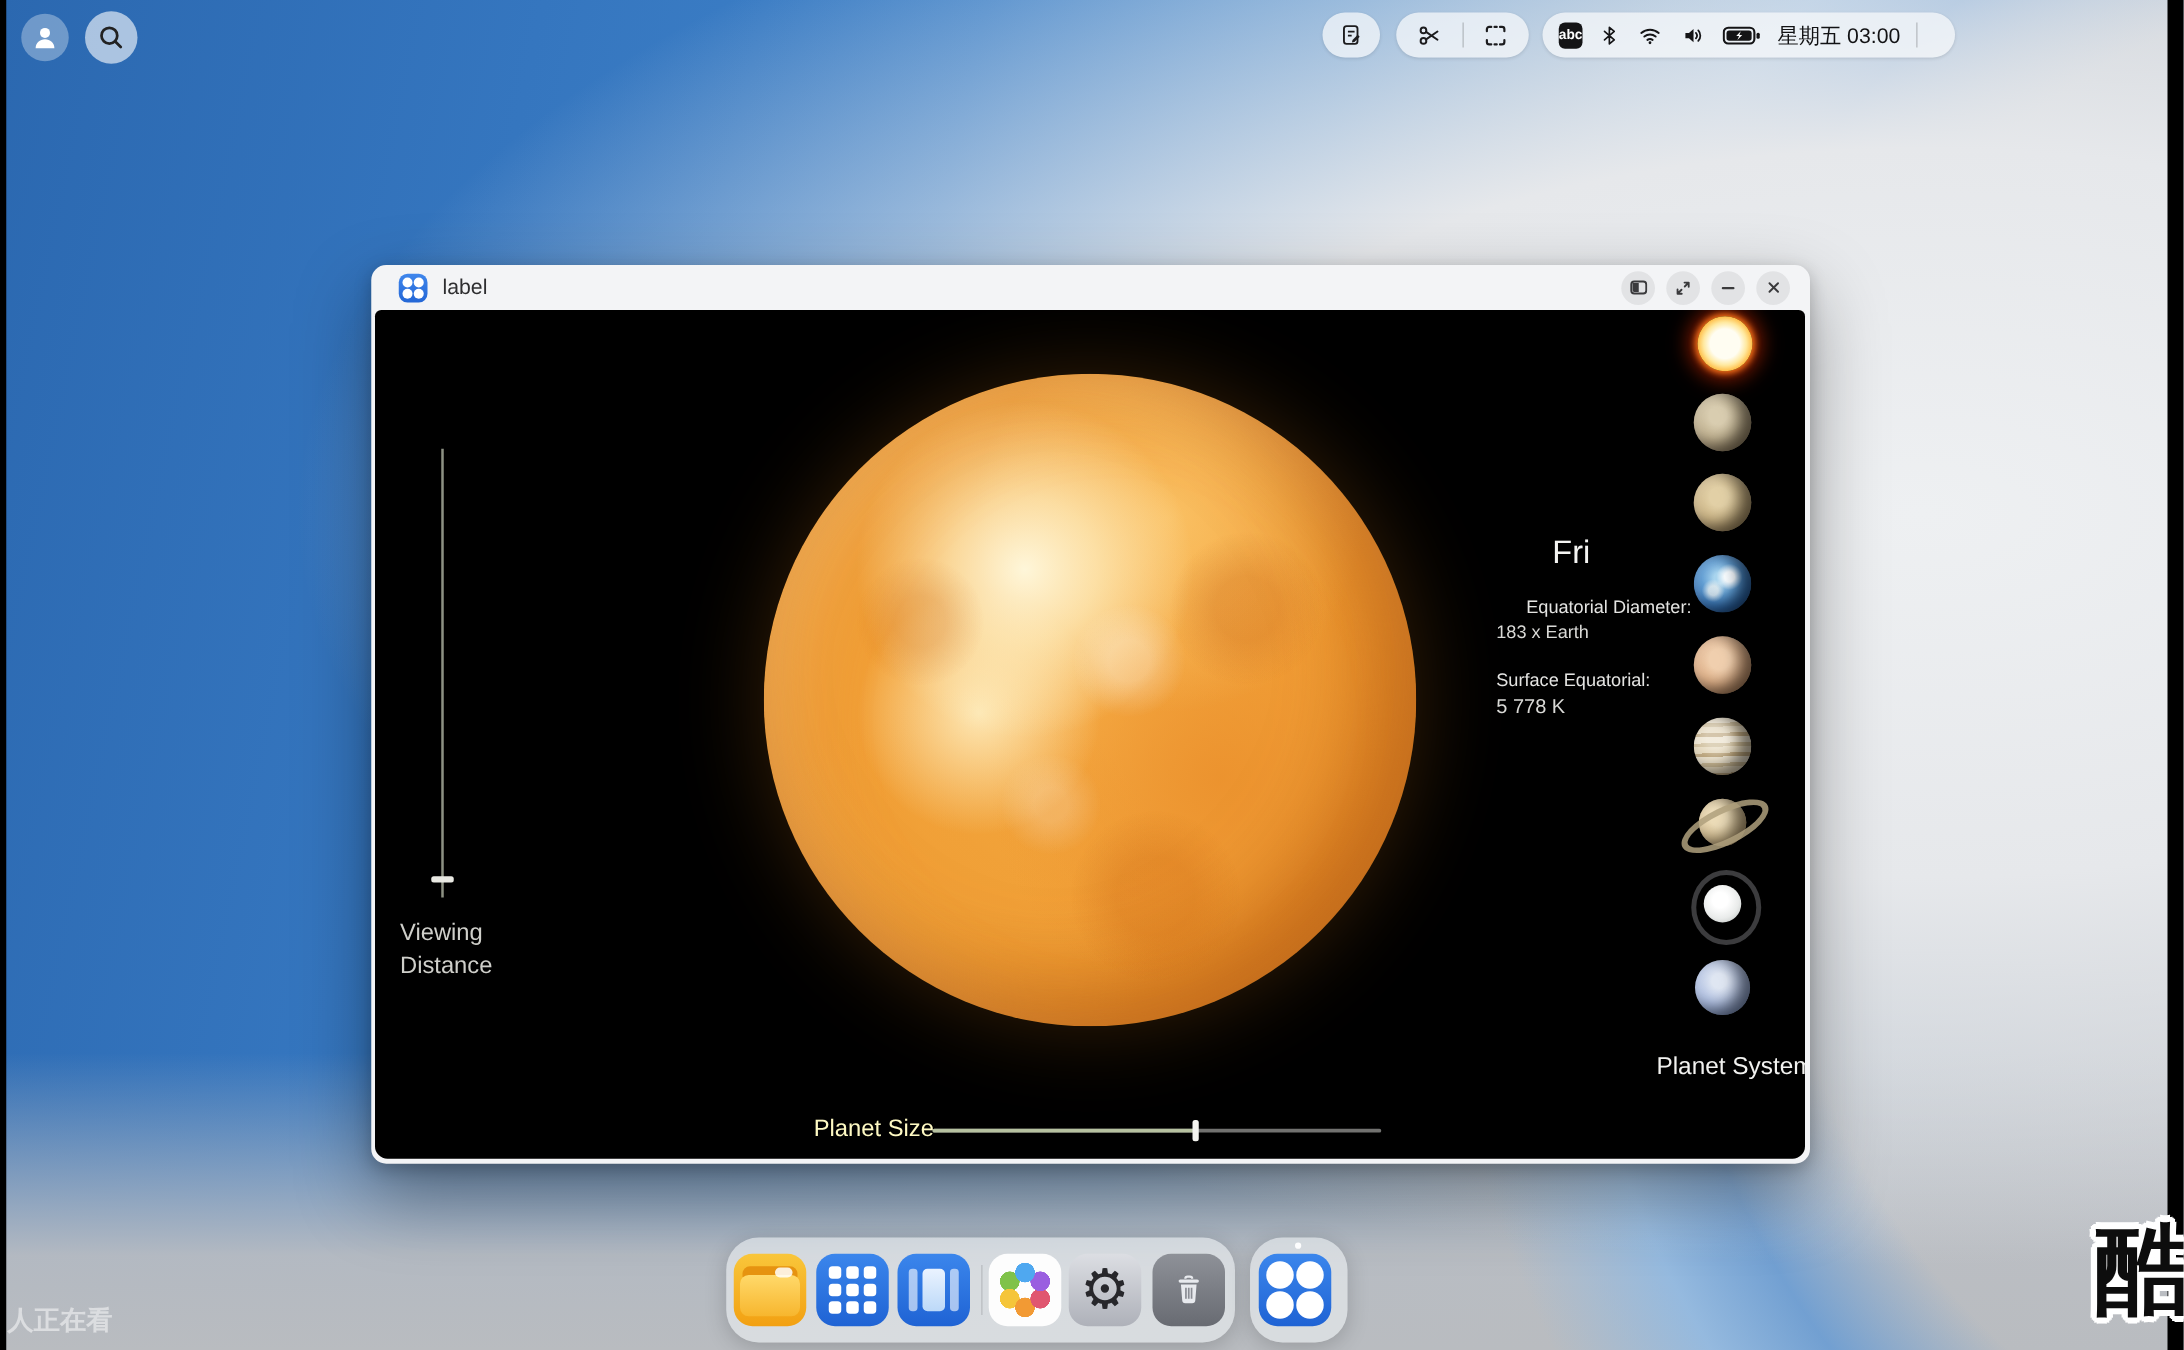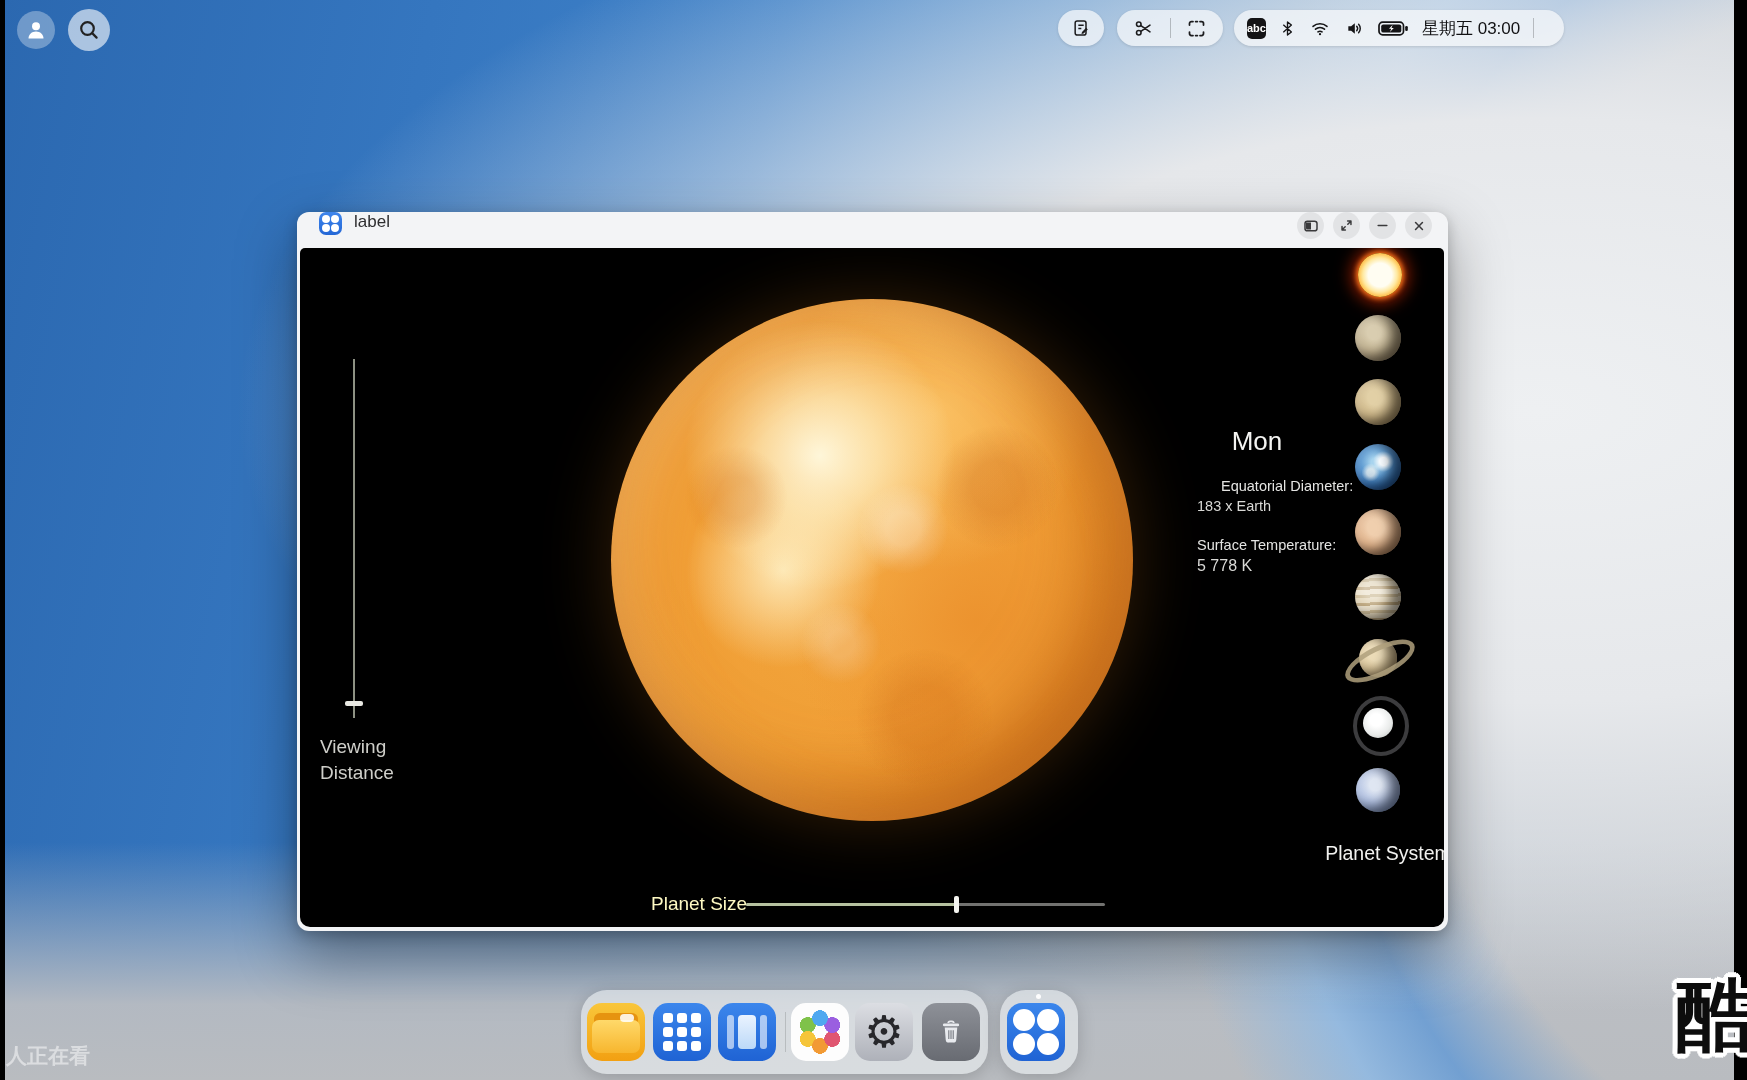--- a/index.html
+++ b/index.html
@@ -29,21 +29,21 @@
   .mb-divider{width:1px;height:20px;background:rgba(0,0,0,.22);}
   .status-icon{display:flex;align-items:center;justify-content:center;}
   .abc-chip{width:28px;height:21px;border-radius:5px;background:#141416;color:#fff;
     font-size:11px;font-weight:bold;display:flex;align-items:center;justify-content:center;letter-spacing:0;}
   .clock{font-size:17px;color:#121214;font-weight:500;white-space:nowrap;}
   #pill-status .trailing-space{width:66px;}
 
   
   #window{position:absolute;left:297px;top:212px;width:1151px;height:719px;border-radius:12px;
     background:#f3f4f6;box-shadow:0 24px 60px rgba(0,0,0,.38), 0 4px 14px rgba(0,0,0,.22);}
-  #titlebar{position:absolute;left:0;top:0;right:0;height:36px;display:flex;padding:0 16px 0 22px;}
+  #titlebar{position:absolute;left:0;top:0;right:0;height:36px;display:flex;align-items:center;padding:0 16px 0 22px;}
   .app-mini-icon{width:23px;height:23px;border-radius:7px;background:linear-gradient(180deg,#3f86ec,#2467d6);
     position:relative;flex:0 0 auto;}
   .app-mini-icon i{position:absolute;width:8px;height:8px;border-radius:50%;background:#fff;}
   .app-mini-icon i:nth-child(1){left:3px;top:3px;} .app-mini-icon i:nth-child(2){right:3px;top:3px;}
   .app-mini-icon i:nth-child(3){left:3px;bottom:3px;} .app-mini-icon i:nth-child(4){right:3px;bottom:3px;}
   #window-title{margin-left:12px;font-size:17px;color:#2e2e30;}
   #win-controls{margin-left:auto;display:flex;gap:9px;}
   .win-btn{width:27px;height:27px;border-radius:50%;background:rgba(0,0,0,.065);
     display:flex;align-items:center;justify-content:center;}
   #content{position:absolute;left:3px;right:4px;top:36px;bottom:4px;background:#000;
@@ -296,24 +296,24 @@
       </span>
     </div>
 
     <div id="content">
       <div id="sun-sphere"></div>
 
       <div id="vslider-track"></div>
       <div id="vslider-thumb" style="top: 453.14px;"></div>
       <div id="viewing-label">Viewing Distance</div>
 
-      <div class="info-text" id="planet-name">Mon</div>
+      <div class="info-text" id="planet-name">Fri</div>
       <div class="info-text" id="diam-label">Equatorial Diameter:</div>
       <div class="info-text" id="diam-value">183 x Earth</div>
-      <div class="info-text" id="temp-label">Surface Temperature:</div>
+      <div class="info-text" id="temp-label">Surface Equatorial:</div>
       <div class="info-text" id="temp-value">5 778 K</div>
 
       <div class="pl" id="pl-sun"></div>
       <div class="pl shade" id="pl-mercury"></div>
       <div class="pl shade" id="pl-venus"></div>
       <div class="pl shade" id="pl-earth"></div>
       <div class="pl shade" id="pl-mars"></div>
       <div class="pl shade" id="pl-jupiter"></div>
       <div class="pl shade" id="pl-saturn"></div>
       <div class="pl" id="pl-uranus"></div>

